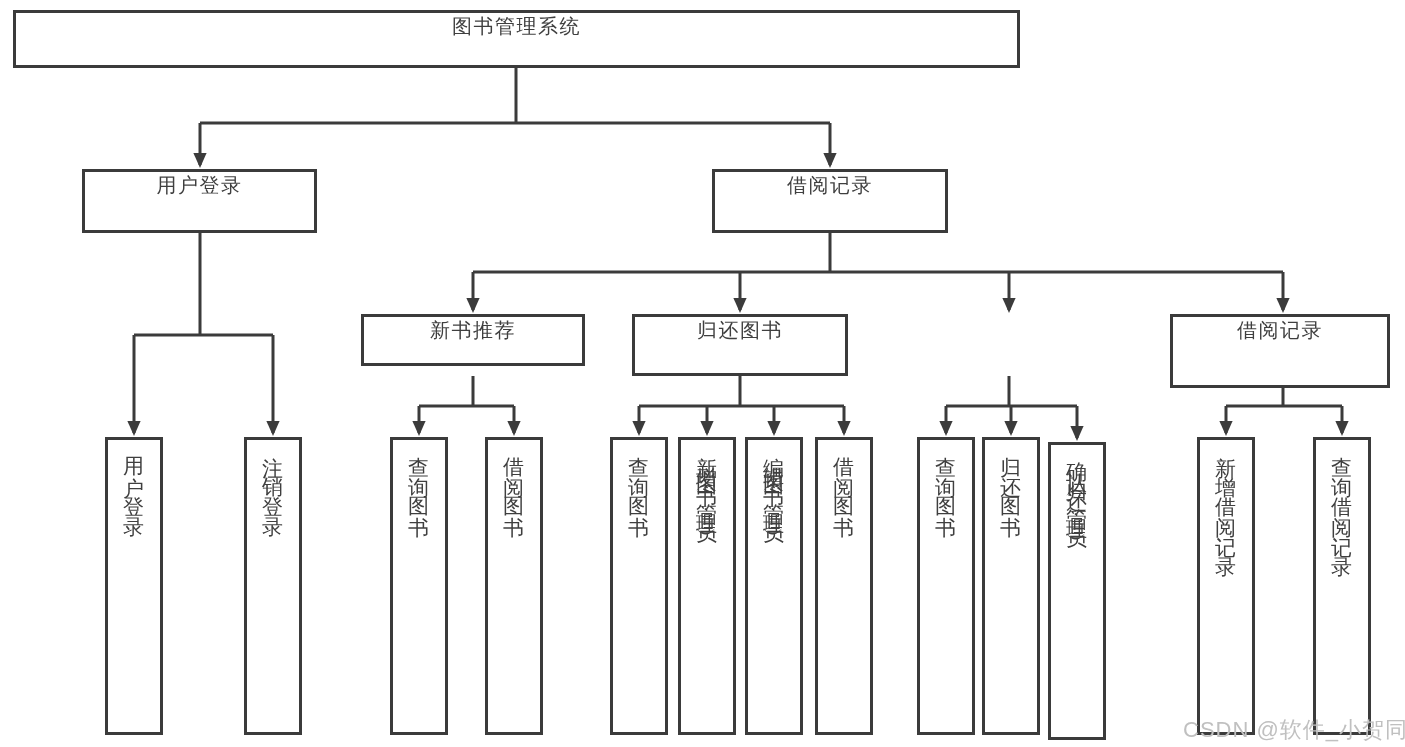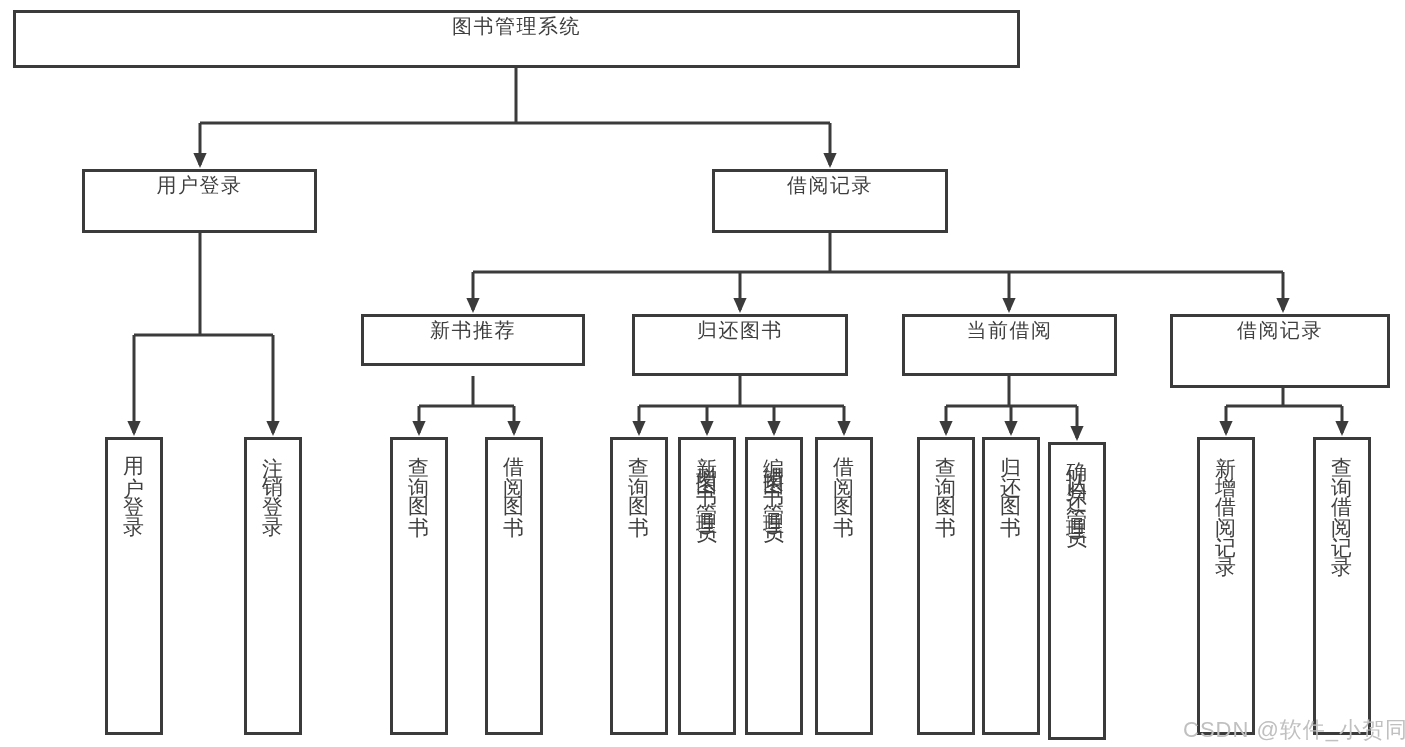--- a/index.html
+++ b/index.html
@@ -100,23 +100,20 @@
   <div class="box h" style="left:712px;top:169px;width:236px;height:64px">
     <span>借阅记录</span>
   </div>
 
   <div class="box h" style="left:361px;top:314px;width:224px;height:52px">
     <span>新书推荐</span>
   </div>
   <div class="box h" style="left:632px;top:314px;width:216px;height:62px">
     <span>归还图书</span>
   </div>
-  <div class="box h" style="left:902px;top:314px;width:215px;height:62px">
-    <span>当前借阅</span>
-  </div>
   <div class="box h" style="left:1170px;top:314px;width:220px;height:74px">
     <span>借阅记录</span>
   </div>
 
   <div class="box v" style="left:105px;top:437px;width:58px;height:298px">
     <span class="vtext" style="letter-spacing: 20px;">用户登录</span>
   </div>
   <div class="box v" style="left:244px;top:437px;width:58px;height:298px">
     <span class="vtext" style="letter-spacing: 20px;">注销登录</span>
   </div>

